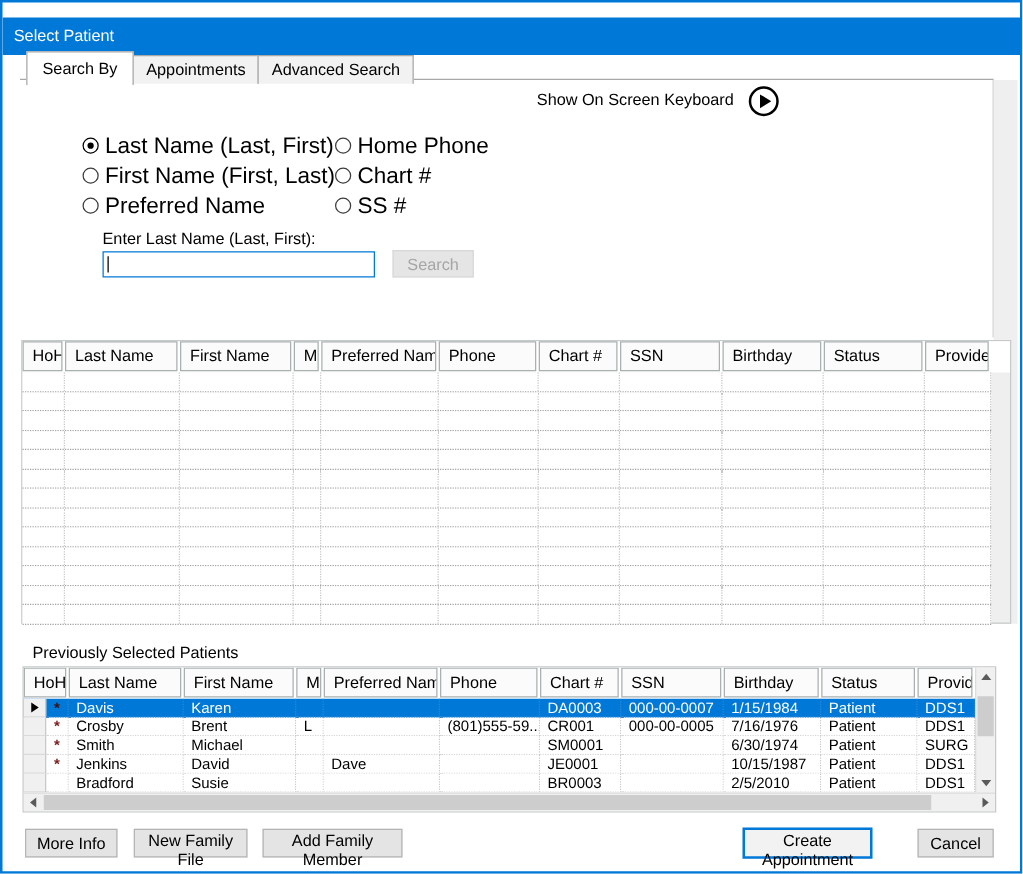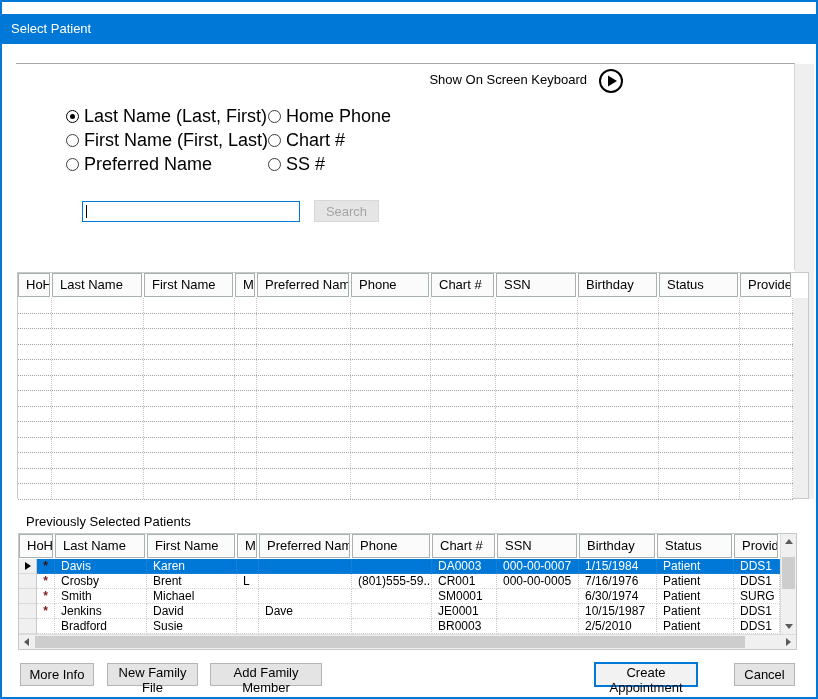--- a/index.html
+++ b/index.html
@@ -84,20 +84,25 @@
 </style>
 </head>
 <body>
 
 <div class="window">
 
   <div class="titlebar">
     <span>Select Patient</span>
   </div>
 
+  <div class="tabbar" id="tabbar">
+      <div class="tab active">Search By</div>
+      <div class="tab">Appointments</div>
+      <div class="tab">Advanced Search</div>
+    </div>
 
   <div class="tabpanel">
     <span class="osk-label">Show On Screen Keyboard</span>
     <span class="osk-icon">
       <svg width="26" height="26" viewBox="0 0 26 26">
         <circle cx="13" cy="13" r="11" fill="#ffffff" stroke="#000000" stroke-width="2"></circle>
         <polygon points="10,7.5 19,13 10,18.5" fill="#000000"></polygon>
       </svg>
     </span>
     <div class="radio-col left" id="radio-left">
@@ -121,20 +126,21 @@
         </div>
         <div class="radio">
           <div class="rb" style="display: inline-block;"></div>
           <div class="rlabel">Chart #</div>
         </div>
         <div class="radio">
           <div class="rb" style="display: inline-block;"></div>
           <div class="rlabel">SS #</div>
         </div>
       </div>
+    <div class="form-label">Enter Last Name (Last, First):</div>
     <div class="search-input">
       <div class="caret"></div>
     </div>
     <button class="search-btn" disabled="">Search</button>
   </div>
 
   <div class="gray-strip"></div>
 
   <div class="table top-table">
     <div class="thead" id="top-head">

